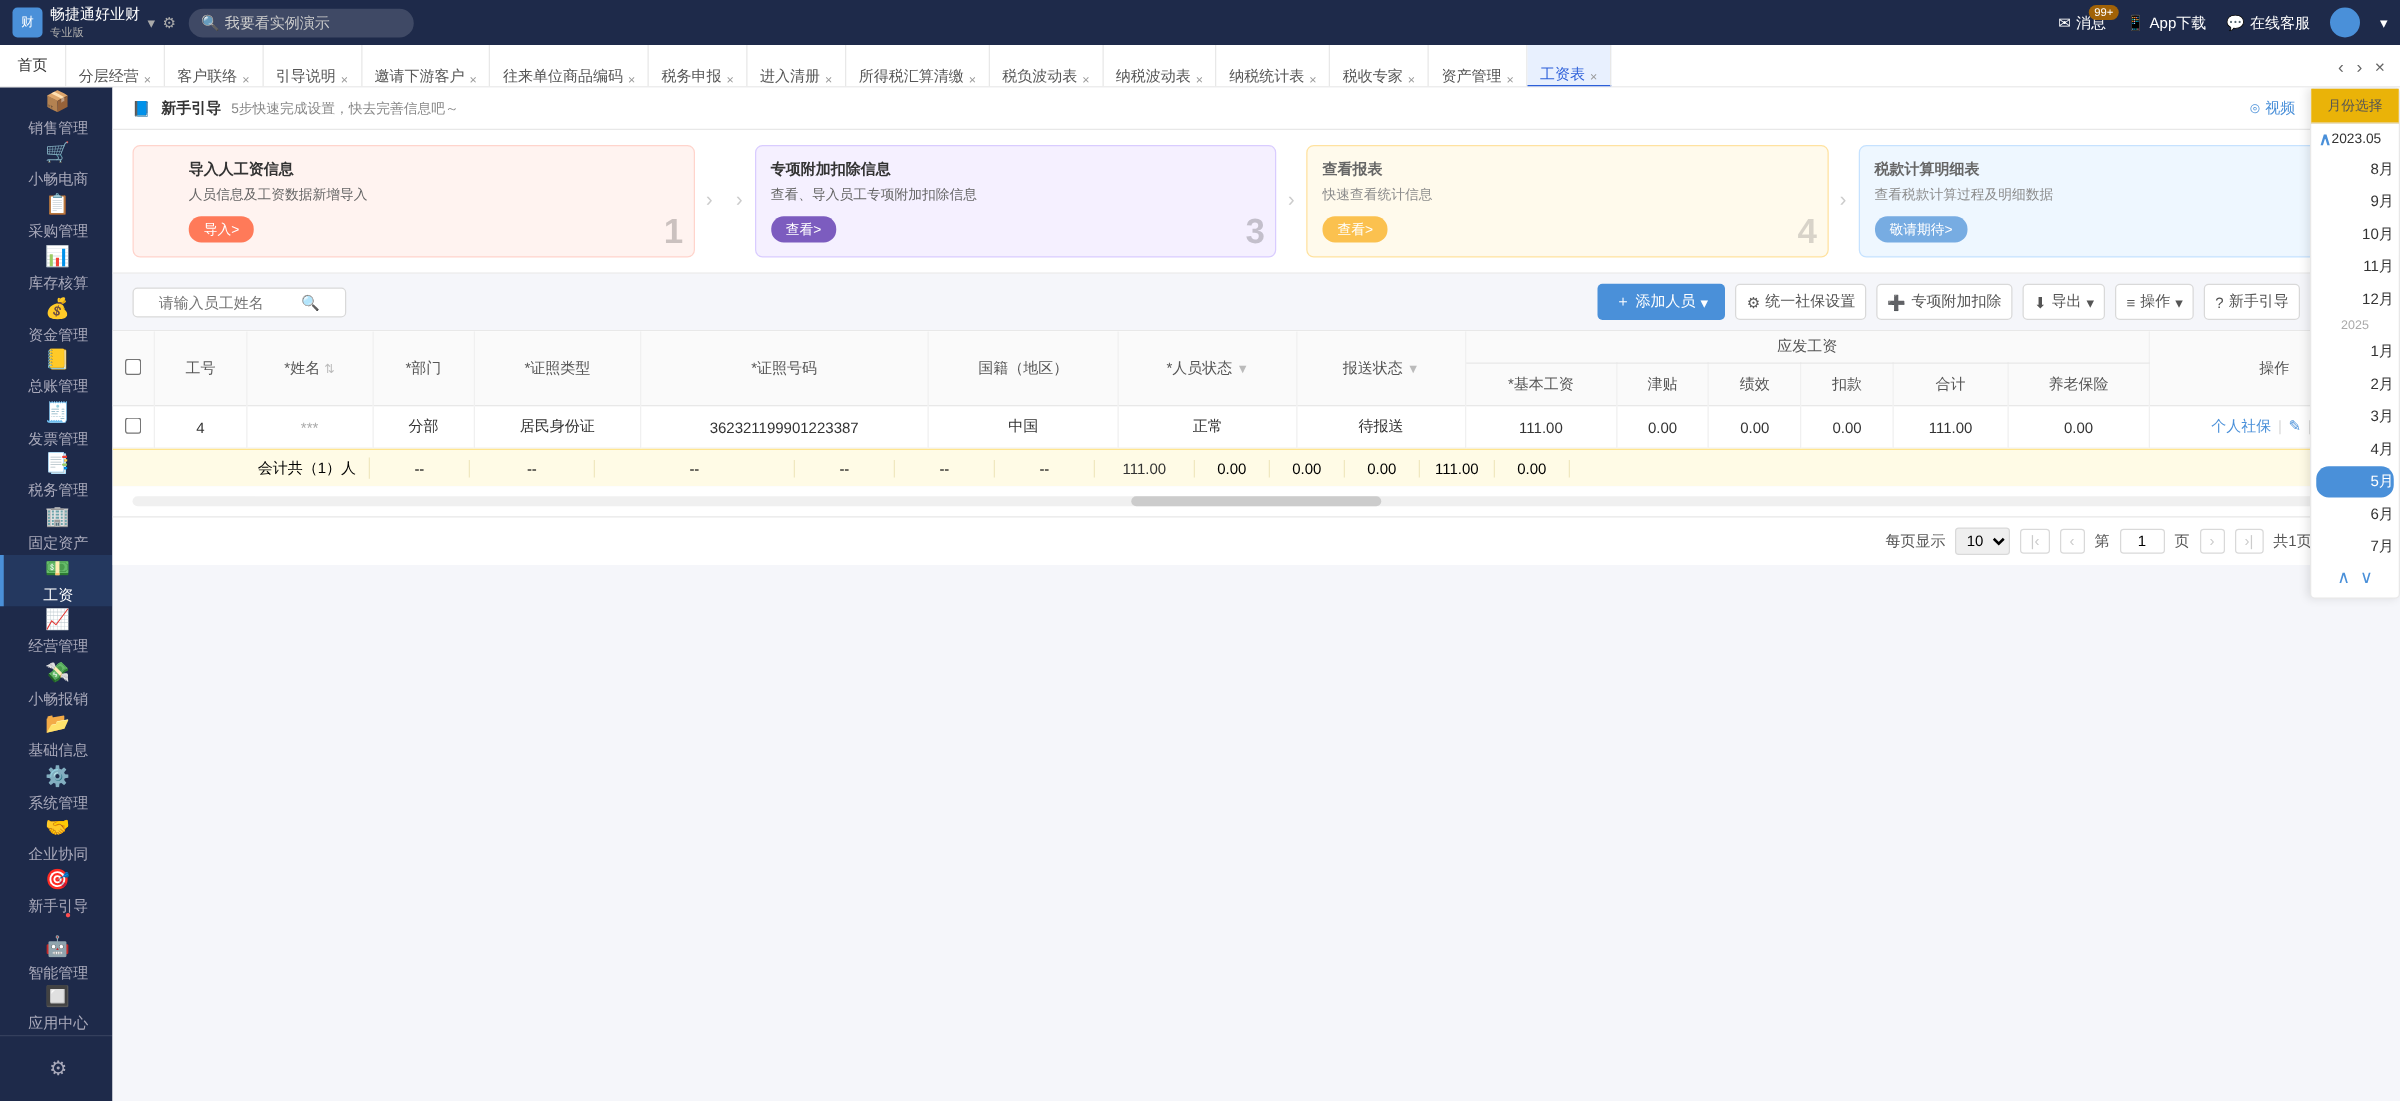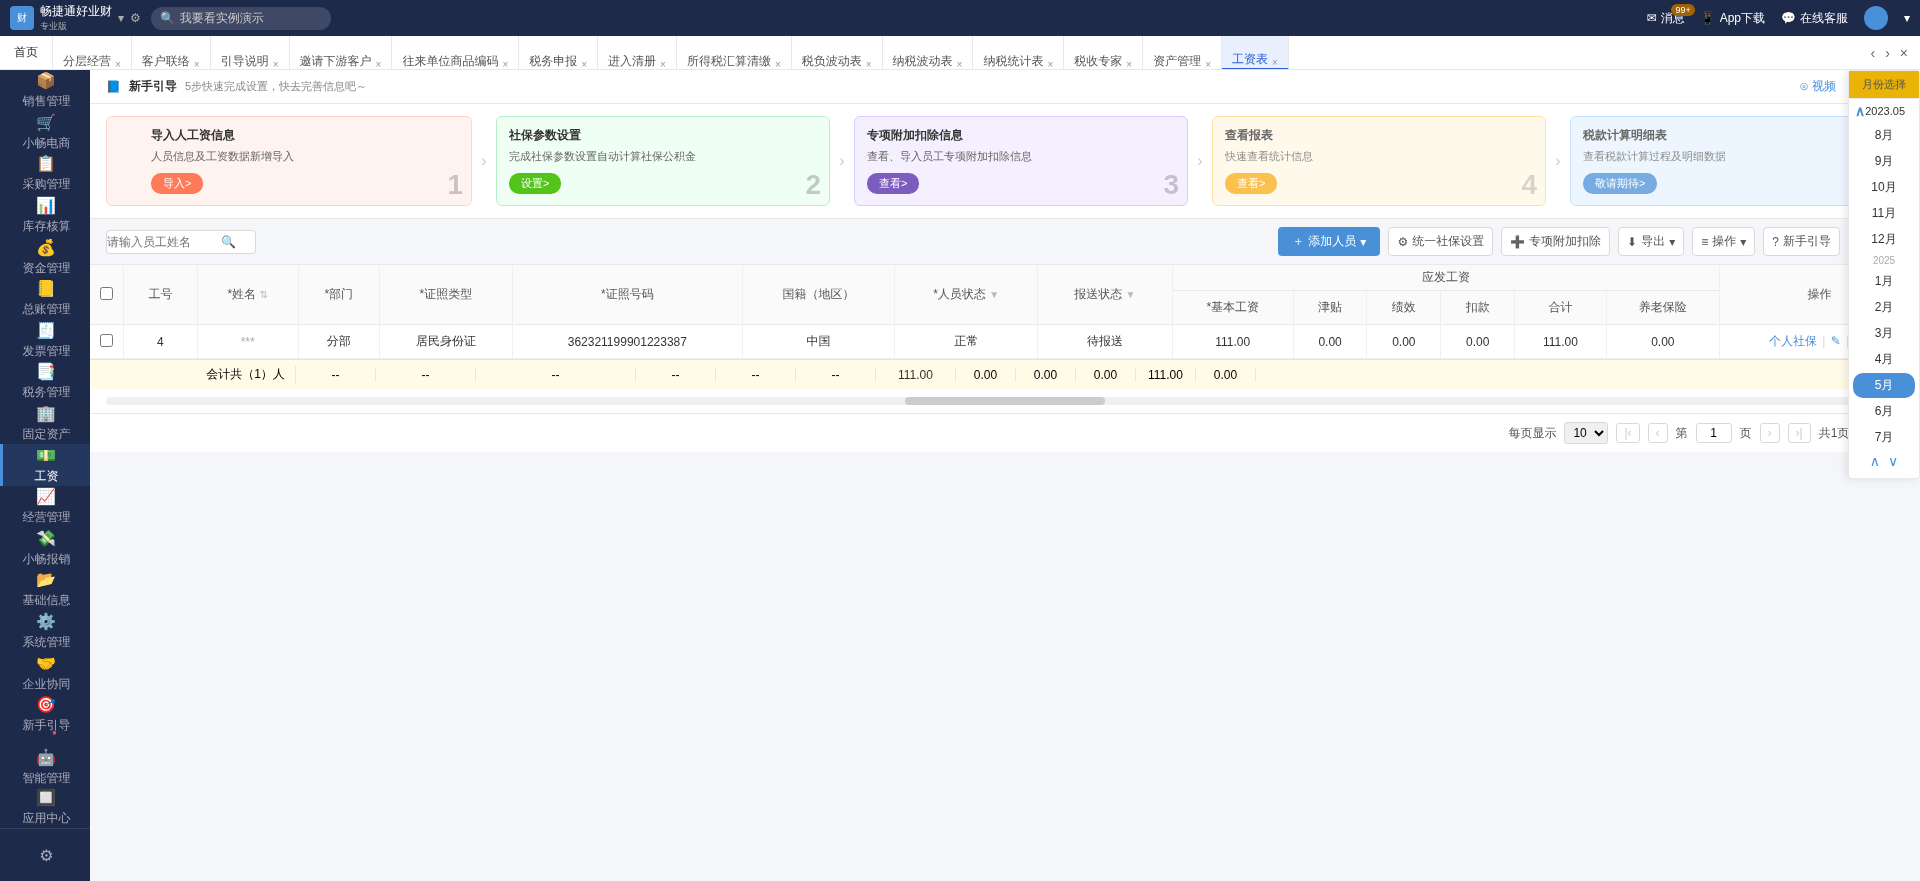--- a/index.html
+++ b/index.html
@@ -222,21 +222,21 @@
       padding: 8px 16px;
       background: #f5f6fa;
       gap: 8px;
       border-bottom: 1px solid #e8e8e8;
     }
     .search-input-wrap {
       display: flex; align-items: center;
       border: 1px solid #d9d9d9;
       border-radius: 4px;
       background: #fff;
-      padding: 4px 0;
+      padding: 4px 20px;
       gap: 4px;
       min-width: 150px;
     }
     .search-input-wrap input {
       border: none; outline: none; font-size: 12px; color: #999; width: 110px;
     }
     .add-btn {
       background: #4a90d9;
       color: #fff;
       border: none;
@@ -382,21 +382,21 @@
     .month-nav-btn { cursor: pointer; color: #4a90d9; font-size: 14px; font-weight: bold; }
     .month-list {
       display: flex;
       flex-direction: column;
       align-items: center;
       gap: 1px;
       padding: 0 4px;
     }
     .month-list-item {
       width: 100%;
-      text-align: center;
+      text-align: right;
       padding: 4px 0;
       cursor: pointer;
       border-radius: 3px;
       font-size: 12px;
       color: #333;
     }
     .month-list-item.active { background: #4a90d9; color: #fff; border-radius: 10px; }
     .month-arrow { cursor: pointer; color: #4a90d9; font-size: 14px; line-height: 1; }
 
     .checkbox-cell { width: 30px; }
@@ -574,26 +574,20 @@
     <div class="steps-area">
 
       <div class="step-card step-card-1">
         <div class="step-title">导入人工资信息</div>
         <div class="step-desc">人员信息及工资数据新增导入</div>
         <button class="step-btn step-btn-1">导入&gt;</button>
         <div class="step-num">1</div>
       </div>
       <div class="step-arrow">›</div>
 
-      <div class="step-card step-card-2">
-        <div class="step-title">社保参数设置</div>
-        <div class="step-desc">完成社保参数设置自动计算社保公积金</div>
-        <button class="step-btn step-btn-2">设置&gt;</button>
-        <div class="step-num">2</div>
-      </div>
       <div class="step-arrow">›</div>
 
       <div class="step-card step-card-3">
         <div class="step-title">专项附加扣除信息</div>
         <div class="step-desc">查看、导入员工专项附加扣除信息</div>
         <button class="step-btn step-btn-3">查看&gt;</button>
         <div class="step-num">3</div>
       </div>
       <div class="step-arrow">›</div>
 

